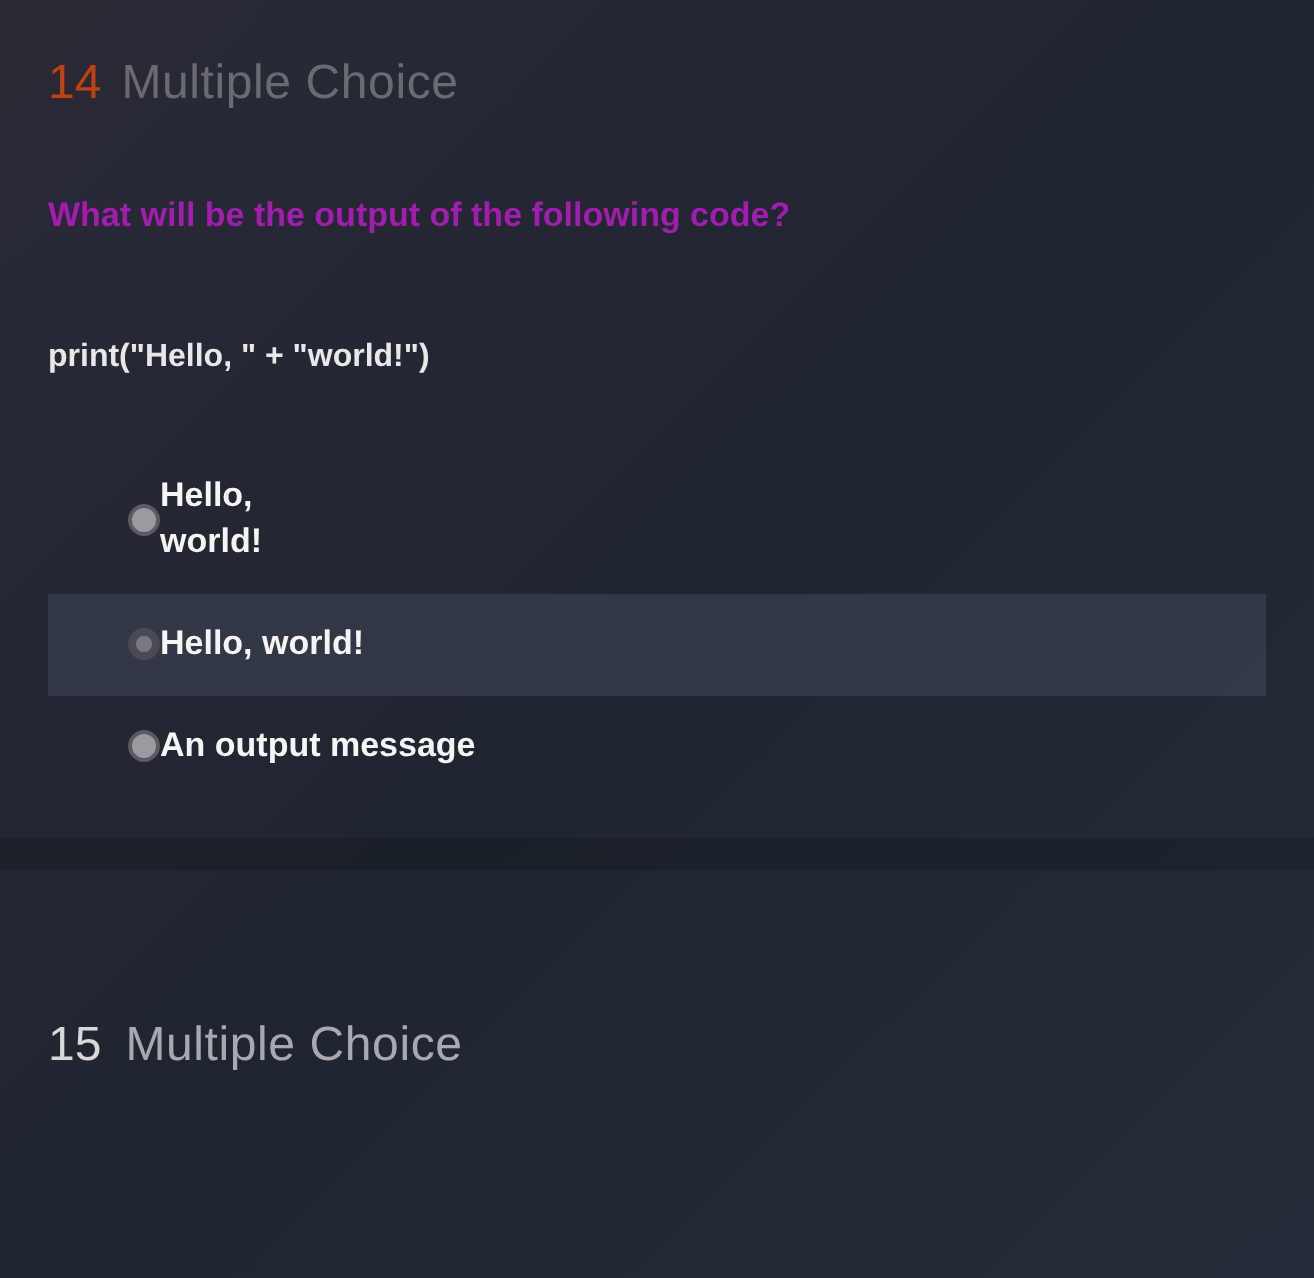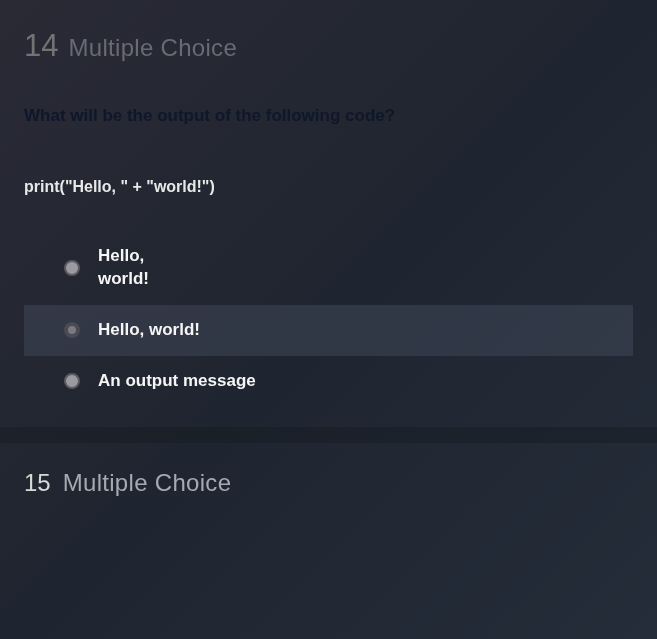--- a/index.html
+++ b/index.html
@@ -19,52 +19,51 @@
     .question-block {
       padding: 28px 24px 20px 24px;
     }
     .question-header {
       display: flex;
       align-items: baseline;
       gap: 10px;
       margin-bottom: 40px;
     }
     .question-number {
-      font-size: 31px;
+      font-size: 24px;
       font-weight: 400;
-      color: #737373;
+      color: #c2410c;
     }
     .question-type {
       font-size: 24px;
       font-weight: 300;
       color: #6a6a72;
       letter-spacing: 0.3px;
     }
     .question-text {
       font-size: 17px;
       font-weight: 600;
-      color: #0f172a;
+      color: #a21caf;
       margin-bottom: 50px;
       line-height: 1.4;
     }
     .code-line {
       font-size: 16px;
       font-weight: 600;
       color: #e8e8e8;
       margin-bottom: 35px;
       font-family: Arial, sans-serif;
     }
     .options {
       display: flex;
       flex-direction: column;
     }
     .option {
       display: flex;
       align-items: center;
-      gap: 18px;
       padding: 14px 30px 14px 40px;
       cursor: pointer;
       min-height: 48px;
     }
     .option.selected {
       background: rgba(80, 90, 110, 0.35);
     }
     .radio {
       width: 16px;
       height: 16px;
@@ -93,20 +92,21 @@
     }
     .next-header {
       display: flex;
       align-items: baseline;
       gap: 12px;
     }
     .next-number {
       font-size: 24px;
       font-weight: 400;
       color: #d8d8d8;
+      margin-top: 48px;
     }
     .next-type {
       font-size: 24px;
       font-weight: 300;
       color: #a8a8b0;
       letter-spacing: 0.3px;
     }
   </style>
 </head>
 <body>

